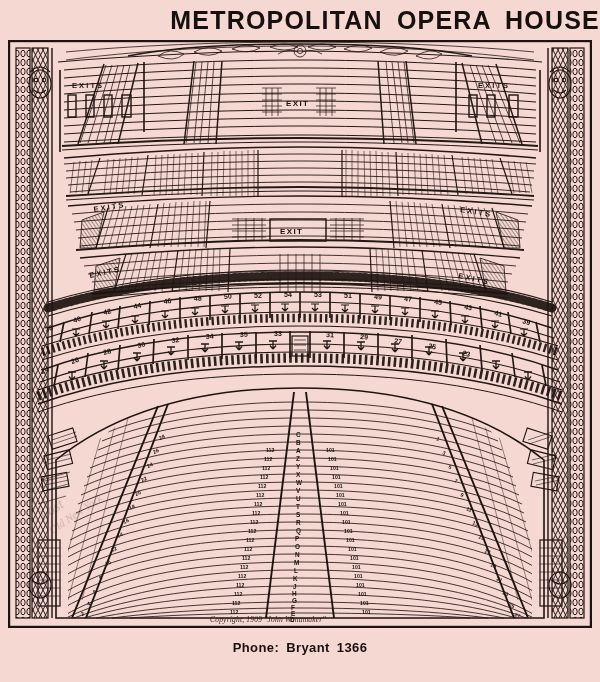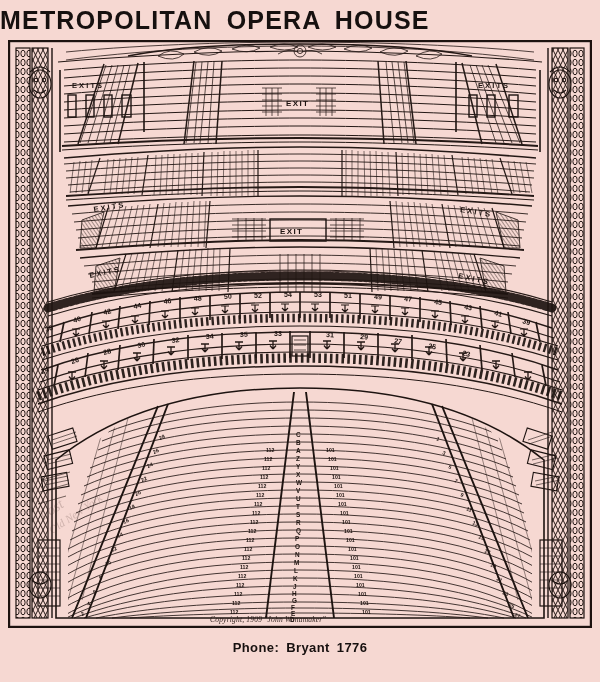--- a/index.html
+++ b/index.html
@@ -22,21 +22,21 @@
   }
 
   
   #title-bar {
     position: absolute;
     left: 0; top: 0;
     width: 600px;
     height: 40px;
     display: flex;
     align-items: center;
-    justify-content: flex-start;
+    justify-content: flex-end;
   }
   #title-text {
     font-family: "Liberation Sans", sans-serif;
     font-weight: 700;
     font-size: 25px;
     letter-spacing: 1.2px;
     color: #16100f;
     word-spacing: 6px;
     white-space: nowrap;
   }
@@ -744,16 +744,16 @@
 
     <div id="watermark">
       <span>Lost</span>
       <span class="l2">Old New York</span>
     </div>
   </div>
 
   <div id="copyright">Copyright, 1909 "John Wanamaker"</div>
 
   <div id="footer">
-    <div id="footer-phone">Phone:  Bryant 1776</div>
+    <div id="footer-phone">Phone:  Bryant 1366</div>
   </div>
 
 </div>
 
 </body></html>

